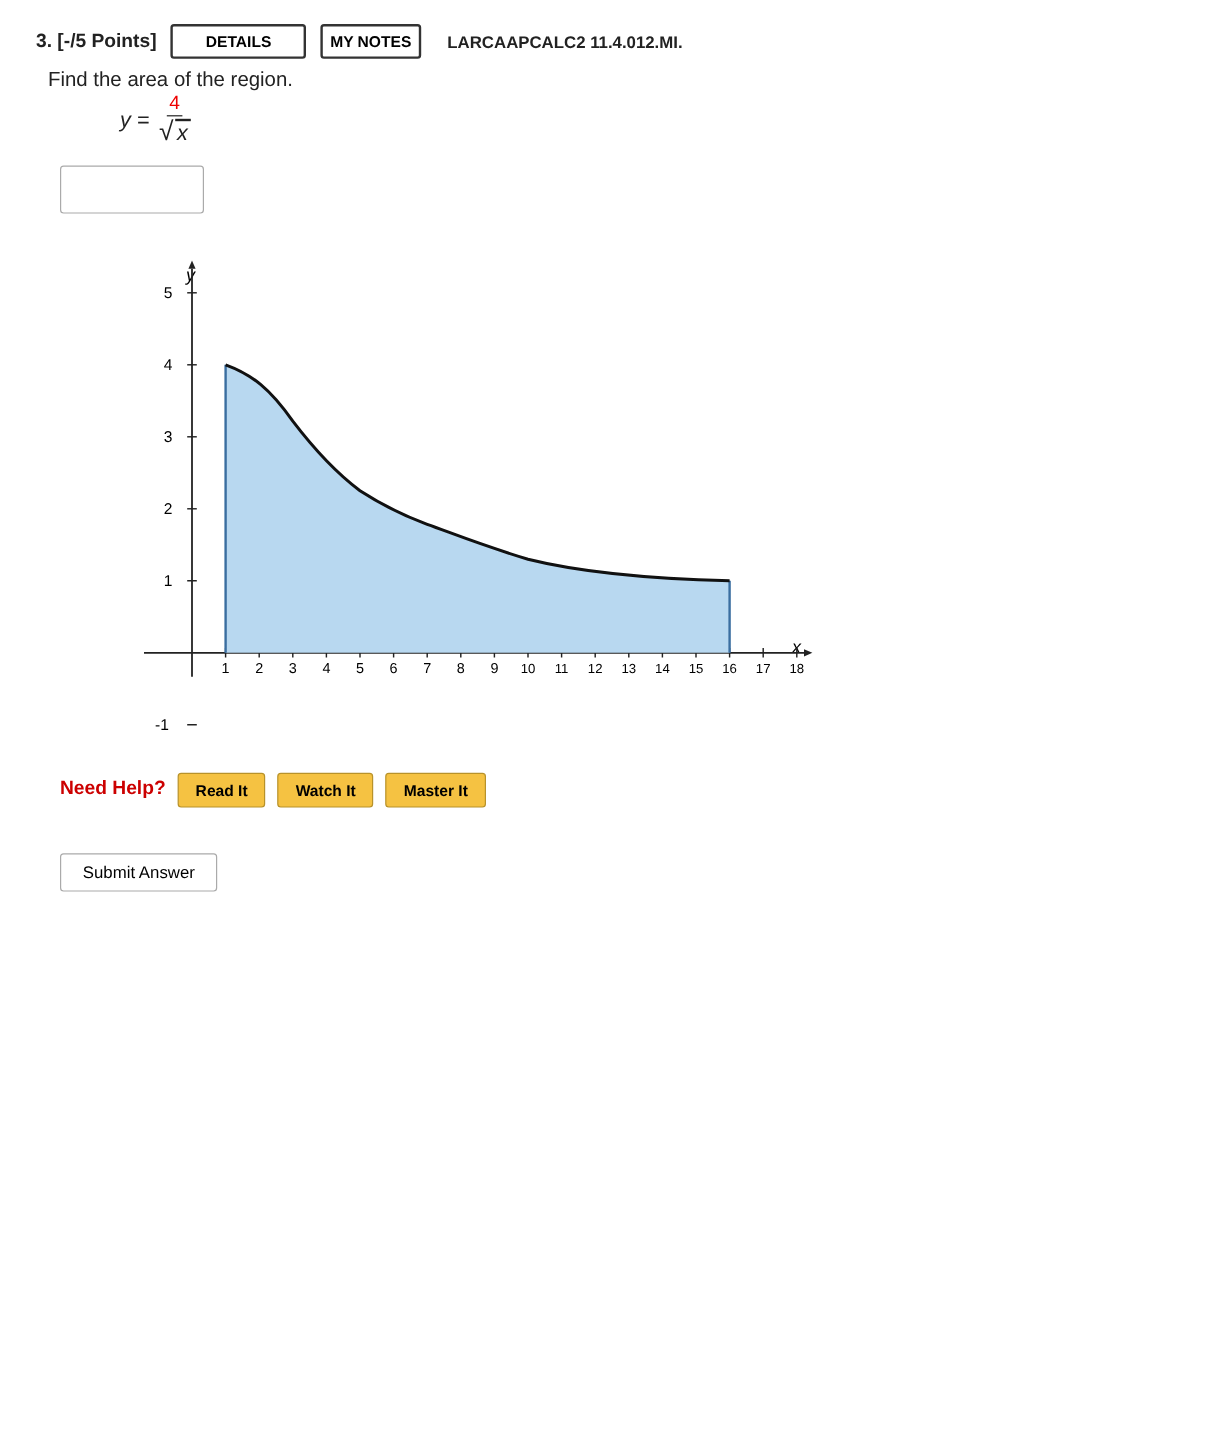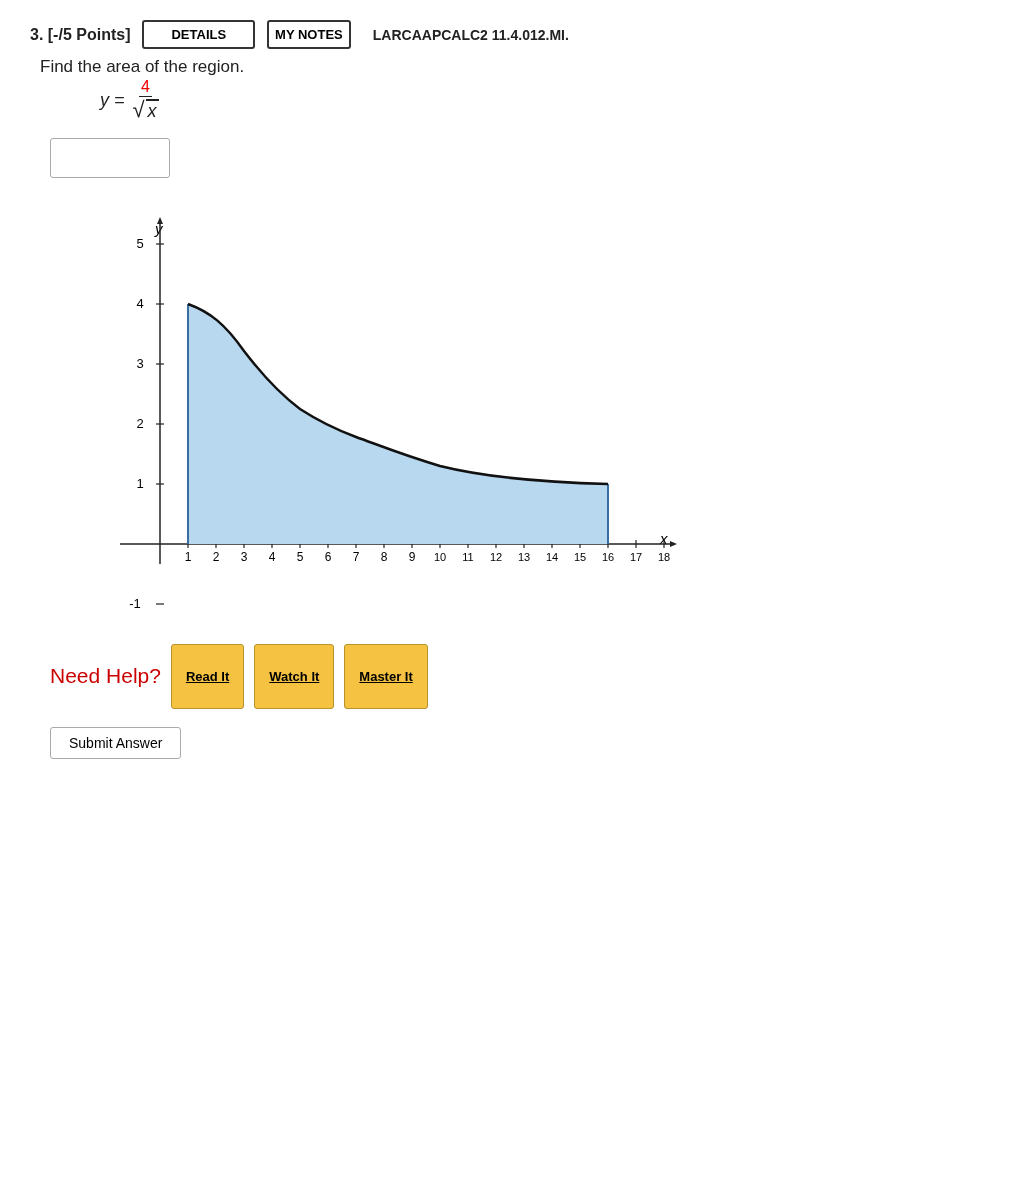--- a/index.html
+++ b/index.html
@@ -110,44 +110,44 @@
       margin-bottom: 20px;
     }
     .need-help-row {
       display: flex;
       align-items: center;
       gap: 10px;
       margin: 18px 0 18px 10px;
     }
     .need-help-label {
       color: #c00;
-      font-size: 21px;
-      font-weight: normal;
+      font-size: 16px;
+      font-weight: bold;
     }
     .help-btn {
       background: #f5c242;
       border: 1.5px solid #b8922a;
-      padding: 24px 14px;
+      padding: 6px 14px;
       font-size: 13px;
       font-weight: bold;
       cursor: pointer;
       border-radius: 3px;
-      text-decoration: underline;
     }
     .submit-row {
       margin-left: 10px;
       margin-top: 10px;
     }
     .submit-btn {
       border: 1.5px solid #aaa;
       background: #fff;
       padding: 7px 18px;
       font-size: 14px;
       cursor: pointer;
       border-radius: 3px;
+      margin-top: 20px;
     }
 
     
     .graph-container {
       position: relative;
       width: 620px;
       height: 420px;
     }
   </style>
 </head>

